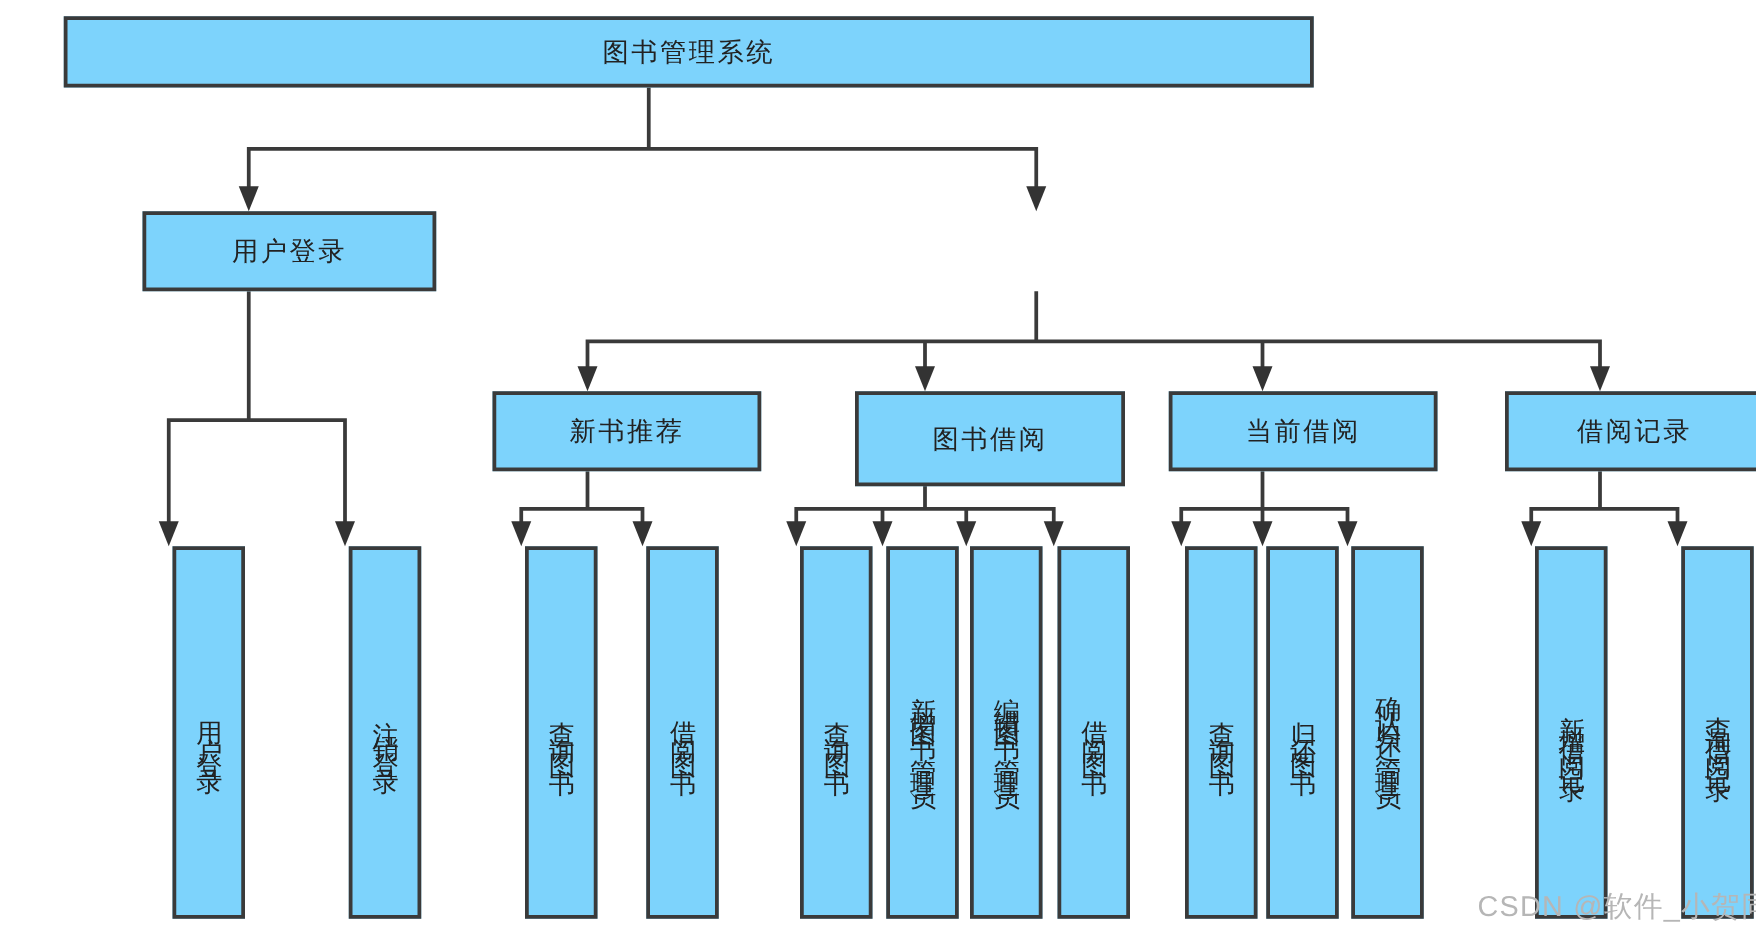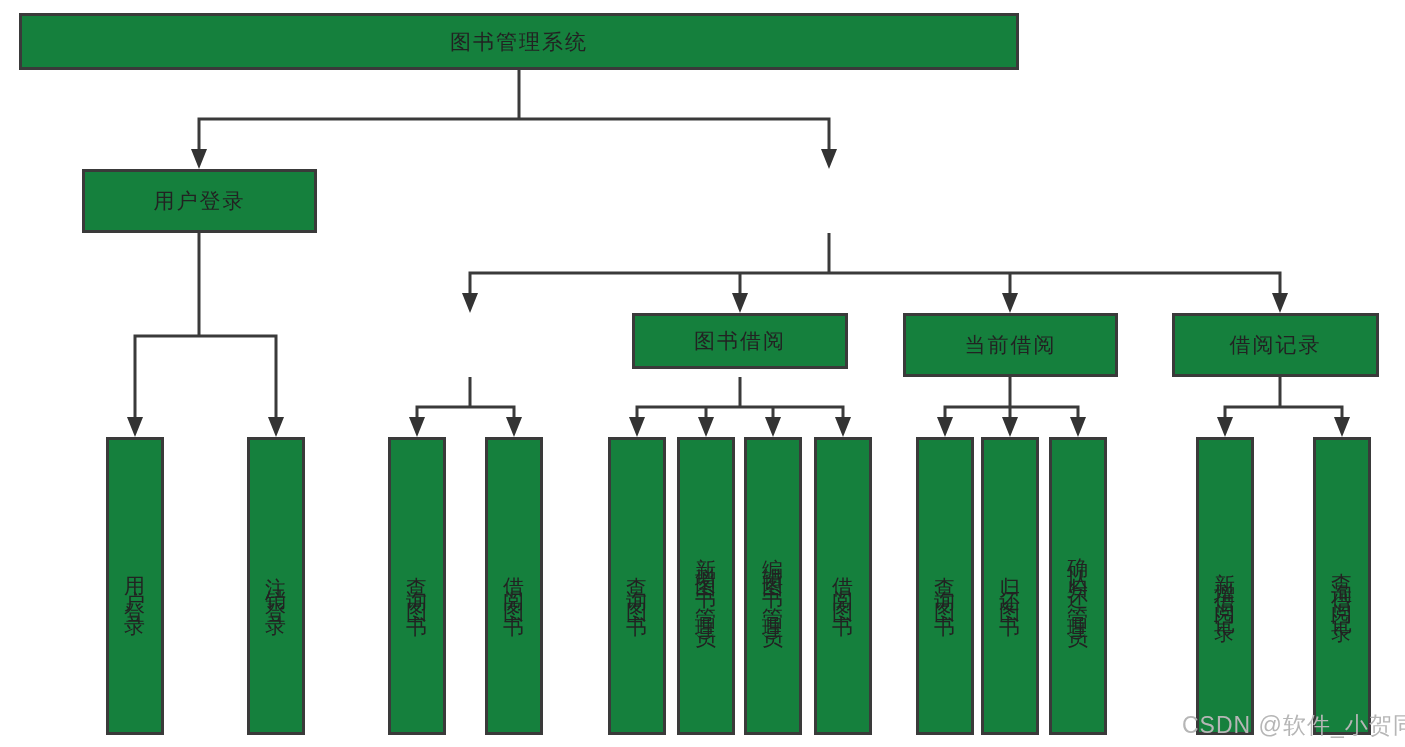--- a/index.html
+++ b/index.html
@@ -20,25 +20,26 @@
   .connectors .shaft {
     fill: none;
     stroke: #3a3a3a;
     stroke-width: 3;
   }
   .connectors polygon { fill: #333333; stroke: none; }
   .node {
     position: absolute;
     box-sizing: border-box;
     border: 3px solid #3a3a3a;
-    background: #15803d;
+    background: #7dd3fc;
     display: flex;
     align-items: center;
     justify-content: center;
     color: #222222;
+    margin-left: 32px;
   }
   .hbox .hlabel {
     font-size: 21px;
     letter-spacing: 2px;
     white-space: nowrap;
   }
   .vbox { top: 437px; width: 58px; height: 298px; }
   .vbox .vlabel {
     writing-mode: vertical-rl;
     text-orientation: mixed;
@@ -57,21 +58,21 @@
     color: #b6b6b6;
     letter-spacing: 1px;
     white-space: nowrap;
     z-index: 5;
   }
   
   #n-root            { left: 19px;   top: 13px;  width: 1000px; height: 57px; }
   #n-user-login      { left: 82px;   top: 169px; width: 235px;  height: 64px; }
   #n-book-mgmt       { left: 712px;  top: 169px; width: 235px;  height: 64px; }
   #n-new-book-rec    { left: 362px;  top: 313px; width: 215px;  height: 64px; }
-  #n-book-borrow     { left: 632px;  top: 313px; width: 216px;  height: 56px; }
+  #n-book-borrow     { left: 652px;  top: 313px; width: 216px;  height: 76px; }
   #n-current-borrow  { left: 903px;  top: 313px; width: 215px;  height: 64px; justify-content: center; }
   #n-borrow-records  { left: 1172px; top: 313px; width: 207px;  height: 64px; }
   #v-user-login      { left: 106px;  }
   #v-logout          { left: 247px;  }
   #v-query-book-rec  { left: 388px;  }
   #v-borrow-book-rec { left: 485px;  }
   #v-query-book-bor  { left: 608px;  }
   #v-add-book        { left: 677px;  }
   #v-edit-book       { left: 744px;  }
   #v-borrow-book-bor { left: 814px;  }
@@ -143,20 +144,23 @@
       <polygon points="1334,417 1350,417 1342,437"></polygon>
     </g>
   </svg>
 
   <div class="node hbox" id="n-root">
     <span class="hlabel">图书管理系统</span>
   </div>
   <div class="node hbox" id="n-user-login">
     <span class="hlabel">用户登录</span>
   </div>
+  <div class="node hbox" id="n-new-book-rec">
+    <span class="hlabel">新书推荐</span>
+  </div>
   <div class="node hbox" id="n-book-borrow">
     <span class="hlabel">图书借阅</span>
   </div>
   <div class="node hbox" id="n-current-borrow">
     <span class="hlabel">当前借阅</span>
   </div>
   <div class="node hbox" id="n-borrow-records">
     <span class="hlabel">借阅记录</span>
   </div>
 

